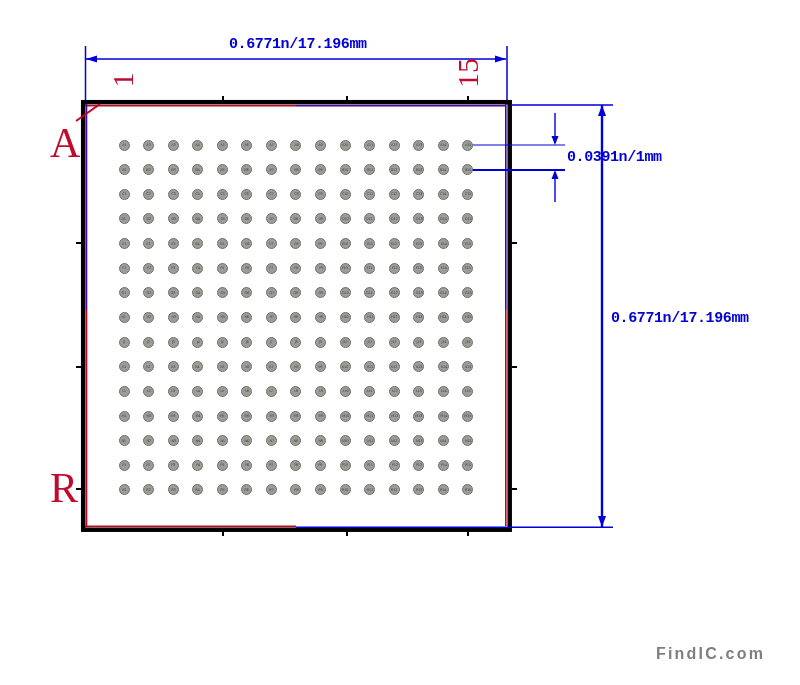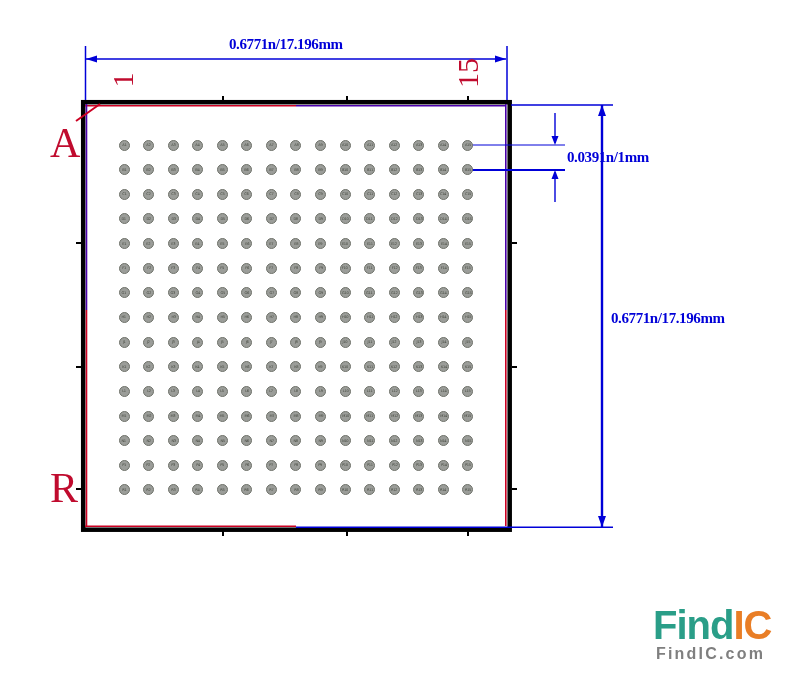--- a/index.html
+++ b/index.html
@@ -4,21 +4,21 @@
 <style>
   html,body { margin:0; padding:0; background:#fff; }
   #canvas {
     position:relative; width:800px; height:685px; background:#ffffff;
     overflow:hidden; font-family:"Liberation Sans", sans-serif;
   }
   svg { position:absolute; left:0; top:0; }
 
   .dim-text {
     position:absolute; white-space:nowrap;
-    font-family:Liberation Serif, serif;
+    font-family:Liberation Mono, monospace;
     font-weight:bold; font-size:15px; letter-spacing:-0.4px;
     color:var(--dimension_blue);
     text-align:right;
   }
   .axis-label {
     position:absolute; white-space:nowrap;
     font-family:"Liberation Serif", serif;
     font-size:42px; line-height:1; color:var(--label_red);
   }
   .col-label {
@@ -801,18 +801,15 @@
   <div class="dim-text" style="left:611px; top:310px;">0.6771n/17.196mm</div>
 
   <div class="axis-label" style="left:50px; top:122px;">A</div>
 
   <div class="axis-label" style="left:50px; top:467px;">R</div>
 
   <div class="col-label" style="left:101px; top:58px;">1</div>
 
   <div class="col-label" style="left:446px; top:51px;">15</div>
 
-  <div class="logo-main">
-    <span class="logo-find">Find</span><span class="logo-ic">IC</span>
-  </div>
   <div class="logo-site">FindIC.com</div>
 
 </div>
 
 </body></html>

